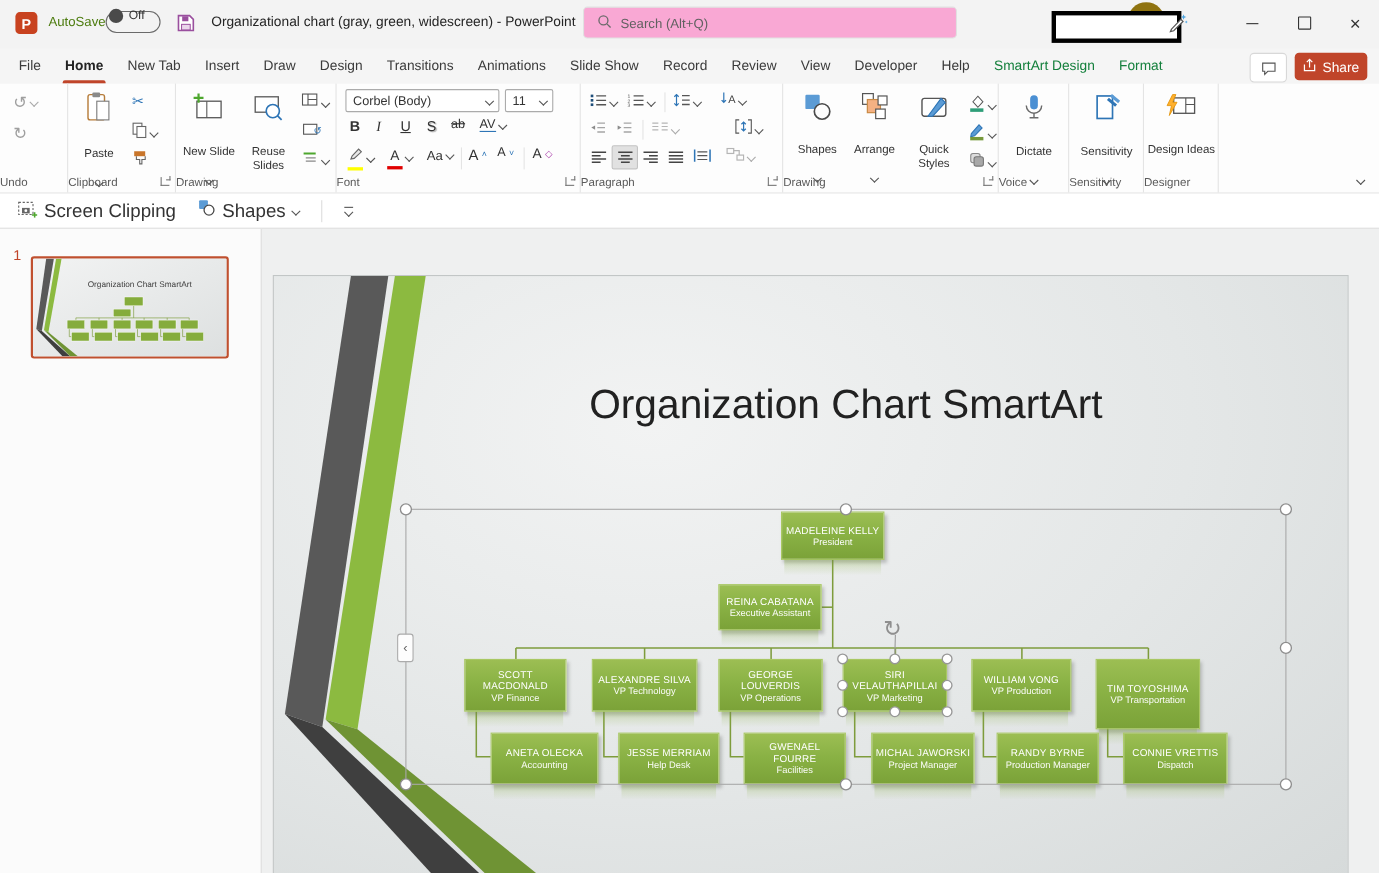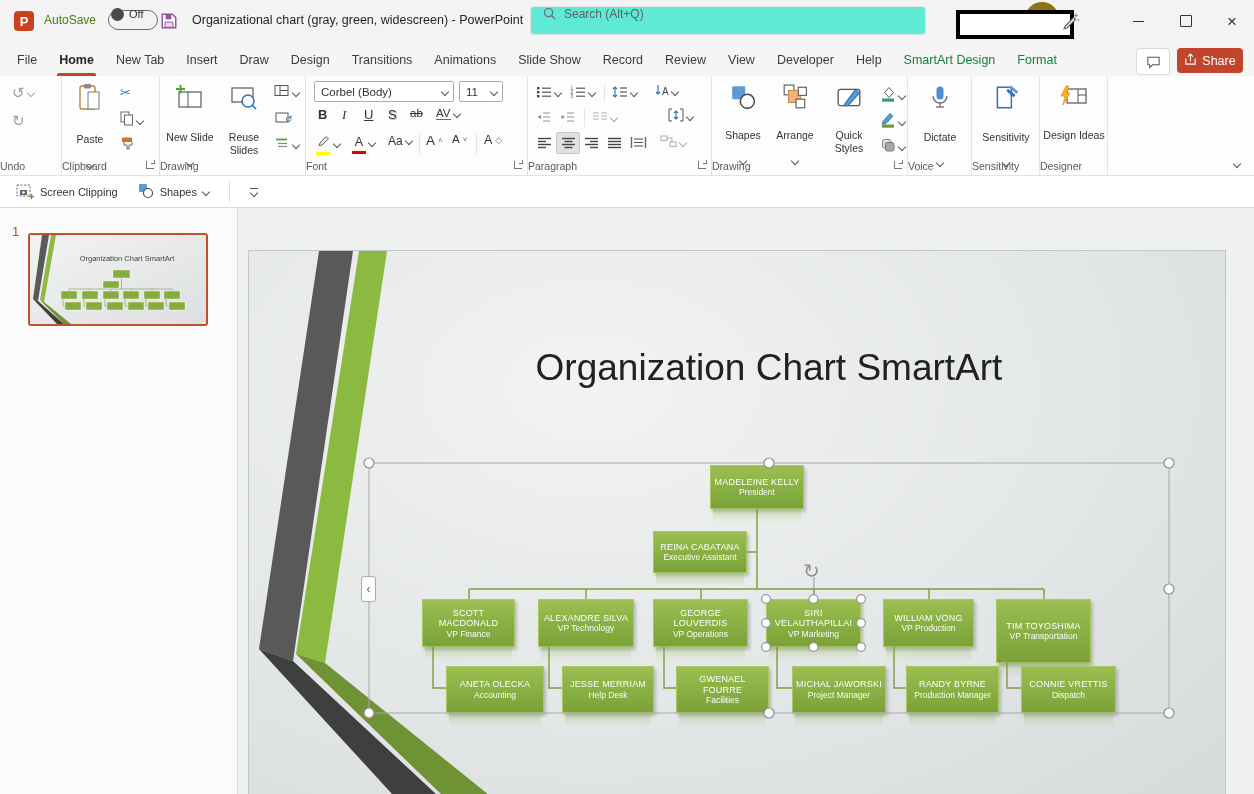--- a/index.html
+++ b/index.html
@@ -4,28 +4,28 @@
 <style>
   html,body{margin:0;padding:0;}
   body{width:1254px;height:794px;overflow:hidden;position:relative;background:#F0F0F0;
        font-family:"Liberation Sans",sans-serif;color:#303030;-webkit-font-smoothing:antialiased;}
   .uglyph{font-family:"DejaVu Sans",sans-serif;}
   
   .titlebar{position:absolute;left:0;top:0;width:1254px;height:44px;background:#F3F3F3;}
   .ppt-icon{position:absolute;left:14px;top:11px;width:20px;height:20px;background:#C8421F;border-radius:4px;
             color:#fff;font-weight:bold;font-size:13px;display:flex;align-items:center;justify-content:center;}
   .autosave{position:absolute;left:44px;top:13px;font-size:12px;color:#4d7c0f;}
-  .toggle{position:absolute;left:108px;top:10px;width:50px;height:20px;border:1.5px solid #6A6A6A;border-radius:11px;
+  .toggle{position:absolute;left:96px;top:10px;width:50px;height:20px;border:1.5px solid #6A6A6A;border-radius:11px;
           display:flex;align-items:center;gap:5px;padding:0 6px 12px 2px;background:#F3F3F3;box-sizing:border-box;}
   .knob{width:13px;height:13px;border-radius:50%;background:#4A4A4A;}
   .toggle-label{font-size:11px;color:#333;}
   .save-btn{position:absolute;left:160px;top:12px;width:18px;height:18px;}
   .doc-title{position:absolute;left:192px;top:13px;font-size:12.5px;color:#252525;white-space:nowrap;}
-  .searchbox{position:absolute;left:530px;top:6px;width:396px;height:29px;background:#5eead4;border:1px solid #E1E1E1;
-             border-radius:4px;display:flex;gap:8px;padding-left:12px;box-sizing:border-box;
+  .searchbox{position:absolute;left:530px;top:6px;width:340px;height:29px;background:#f9a8d4;border:1px solid #E1E1E1;
+             border-radius:4px;display:flex;align-items:center;gap:8px;padding-left:12px;box-sizing:border-box;
              font-size:12px;color:#616161;}
   .avatar{position:absolute;left:1025px;top:2px;width:34px;height:34px;border-radius:50%;background:#8F7310;}
   .redaction{position:absolute;left:956px;top:10px;width:110px;height:21px;background:#fff;border:4px solid #000;}
   .titlebar-btn{position:absolute;top:6px;width:32px;height:30px;display:flex;align-items:center;justify-content:center;}
   .max-glyph{width:10px;height:10px;border:1.2px solid #333;border-radius:1px;}
   .min-glyph{width:11px;height:0;border-top:1.2px solid #333;}
   .close-glyph{font-size:17px;color:#333;line-height:1;}
   
   .tabrow{position:absolute;left:0;top:44px;width:1254px;height:32px;background:#F5F5F5;display:flex;align-items:stretch;padding-left:6px;box-sizing:border-box;}
   .tab{position:relative;display:flex;align-items:center;padding:0 11px;font-size:12.5px;color:#3B3B3B;cursor:default;white-space:nowrap;}
@@ -52,21 +52,21 @@
   .combo{position:absolute;height:21px;border:1px solid #ABABAB;background:#fff;border-radius:2px;display:flex;align-items:center;
          font-size:11.5px;color:#333;padding-left:6px;box-sizing:border-box;}
   .combo .cv{position:absolute;right:5px;}
   .colorbar{display:block;width:14px;height:3.5px;margin-top:0.5px;}
   .alignbox{display:flex;align-items:center;justify-content:center;width:22px;height:20px;border-radius:2px;}
   .alignbox.pressed{background:#E1E1E1;border:1px solid #C3C3C3;}
   .collapse-chev{position:absolute;right:14px;bottom:8px;}
   
   .quickbar{position:absolute;left:0;top:176px;width:1254px;height:32px;background:#FFFFFF;border-bottom:1px solid #D9D9D9;
             display:flex;align-items:center;gap:8px;padding-left:10px;box-sizing:border-box;}
-  .qitem{display:flex;align-items:center;gap:6px;font-size:11px;color:#333;padding:3px 6px;}
+  .qitem{display:flex;align-items:center;gap:6px;font-size:17px;color:#333;padding:3px 6px;}
   .qdiv{width:1px;height:20px;background:#DDD;margin:0 6px;}
   .overflow-ic{display:flex;flex-direction:column;align-items:center;gap:1px;}
   .overflow-ic i{display:block;width:8px;height:0;border-top:1.2px solid #555;}
   
   .main{position:absolute;left:0;top:208px;width:1254px;height:586px;}
   .thumbs{position:absolute;left:0;top:0;width:238px;height:100%;background:#FBFBFB;border-right:1px solid #D9D9D9;box-sizing:border-box;}
   .slide-num{position:absolute;left:12px;top:16px;font-size:13px;color:#C0452A;}
   .thumb{position:absolute;left:28px;top:25px;width:176px;height:89px;border:2px solid #C0502F;border-radius:3px;background:#EDEFEF;overflow:hidden;}
   .canvas{position:absolute;left:238px;top:0;right:0;height:100%;background:#EFF0F0;overflow:hidden;}
   .slide{position:absolute;left:10px;top:42px;width:976px;height:549px;border:1px solid #C2C6C6;box-sizing:content-box;

